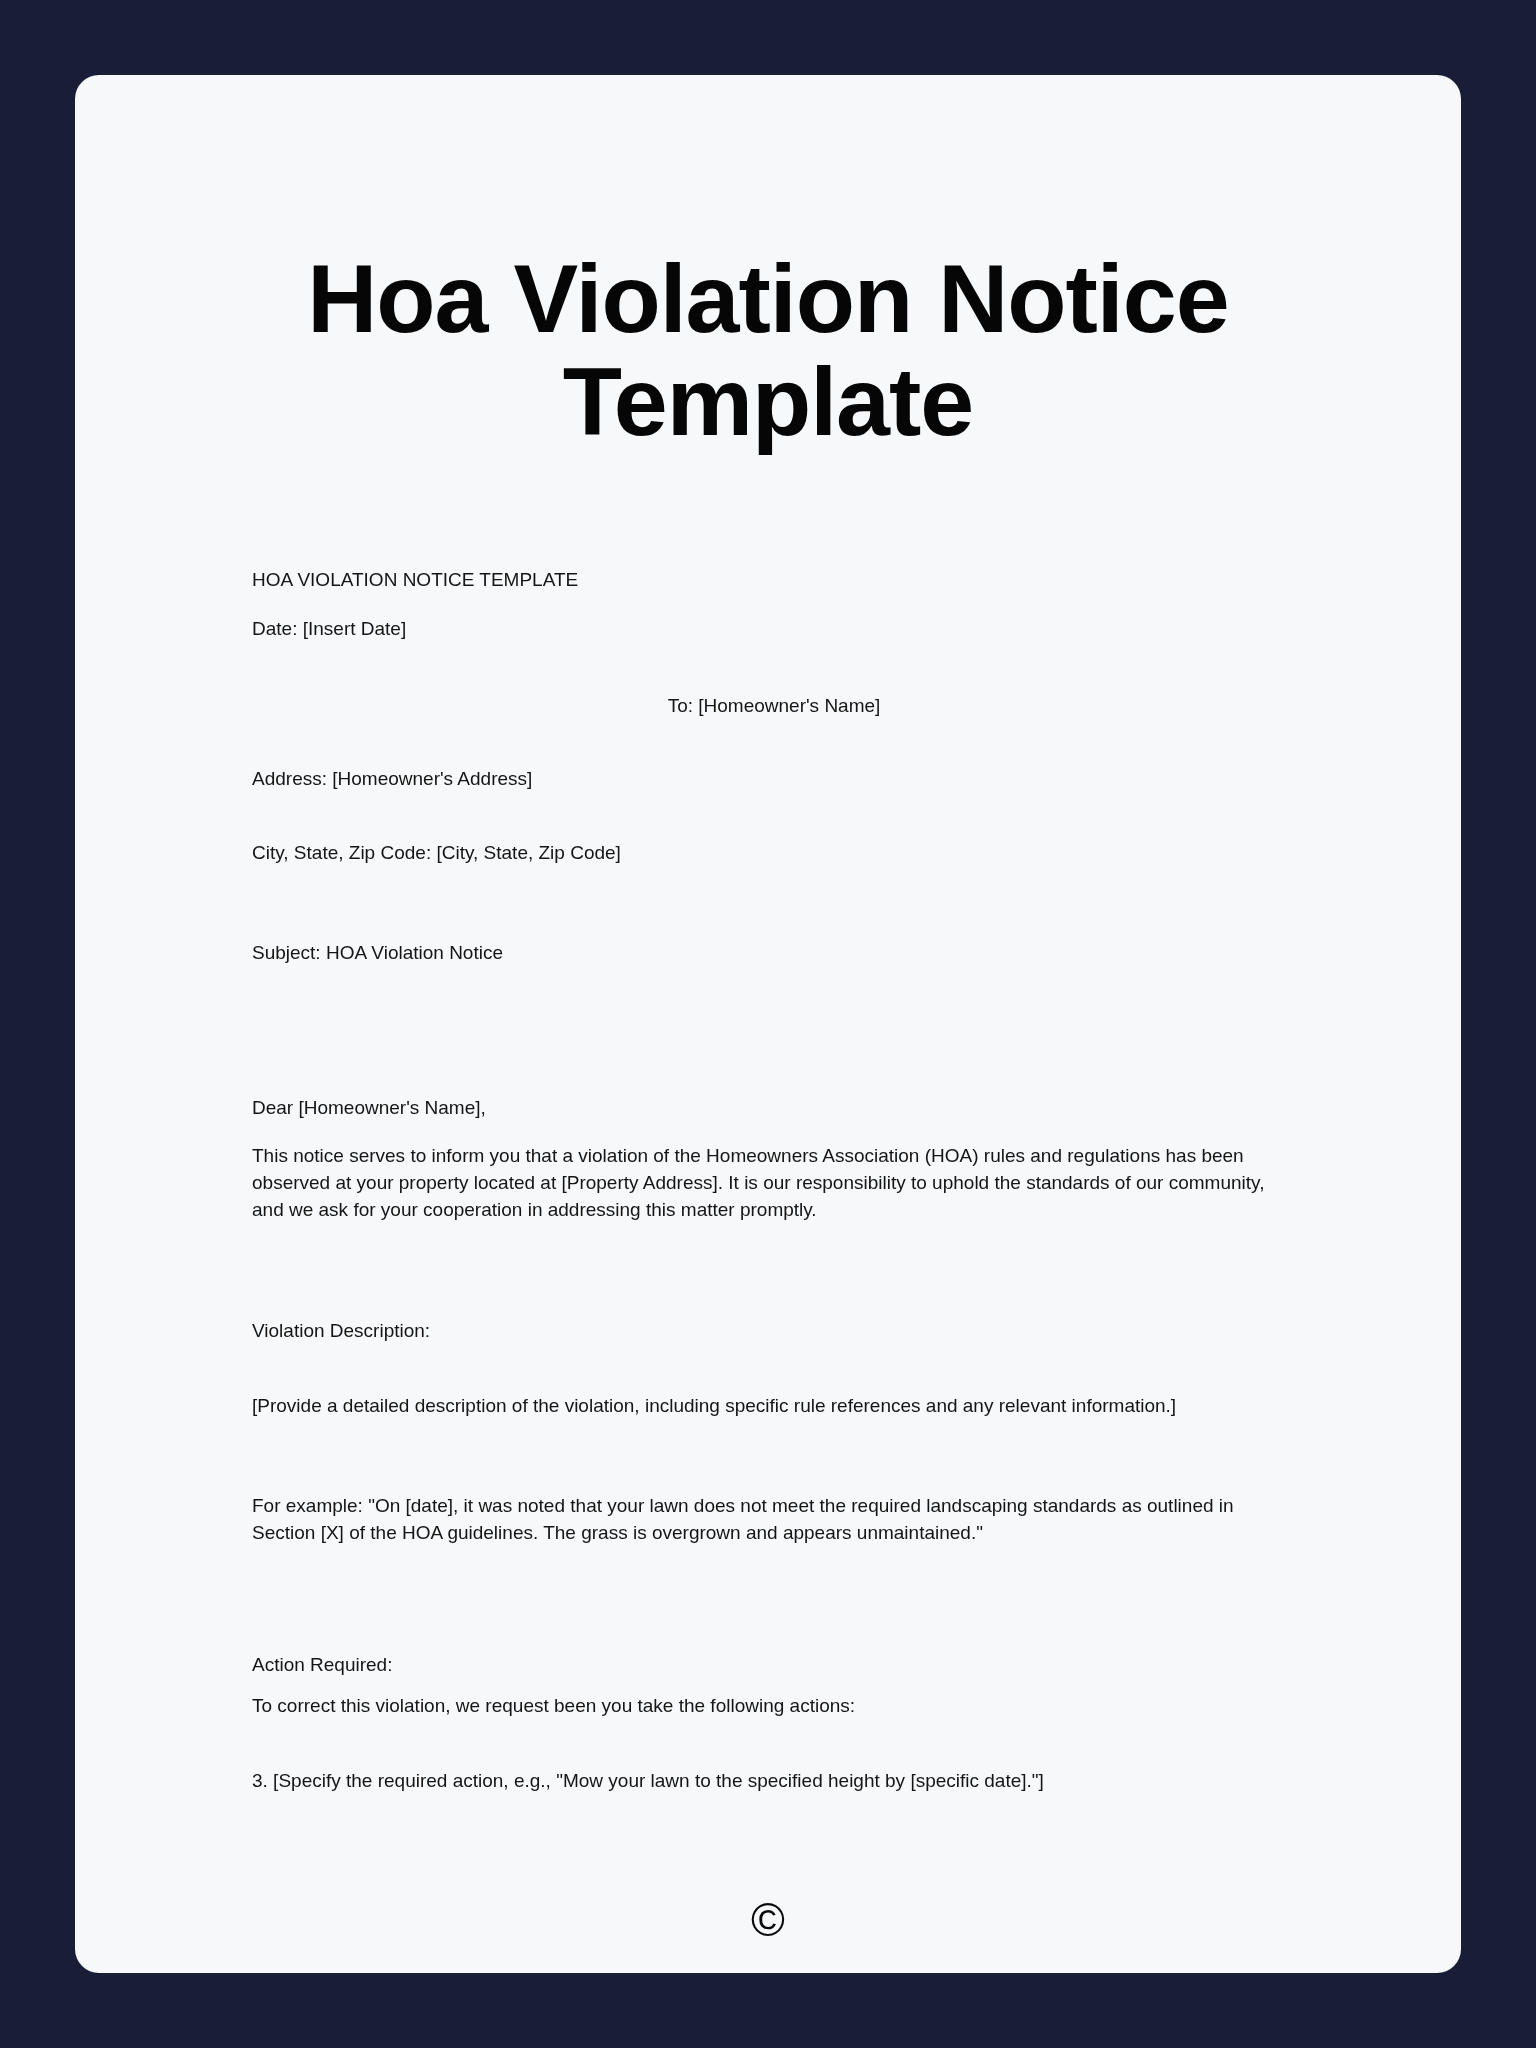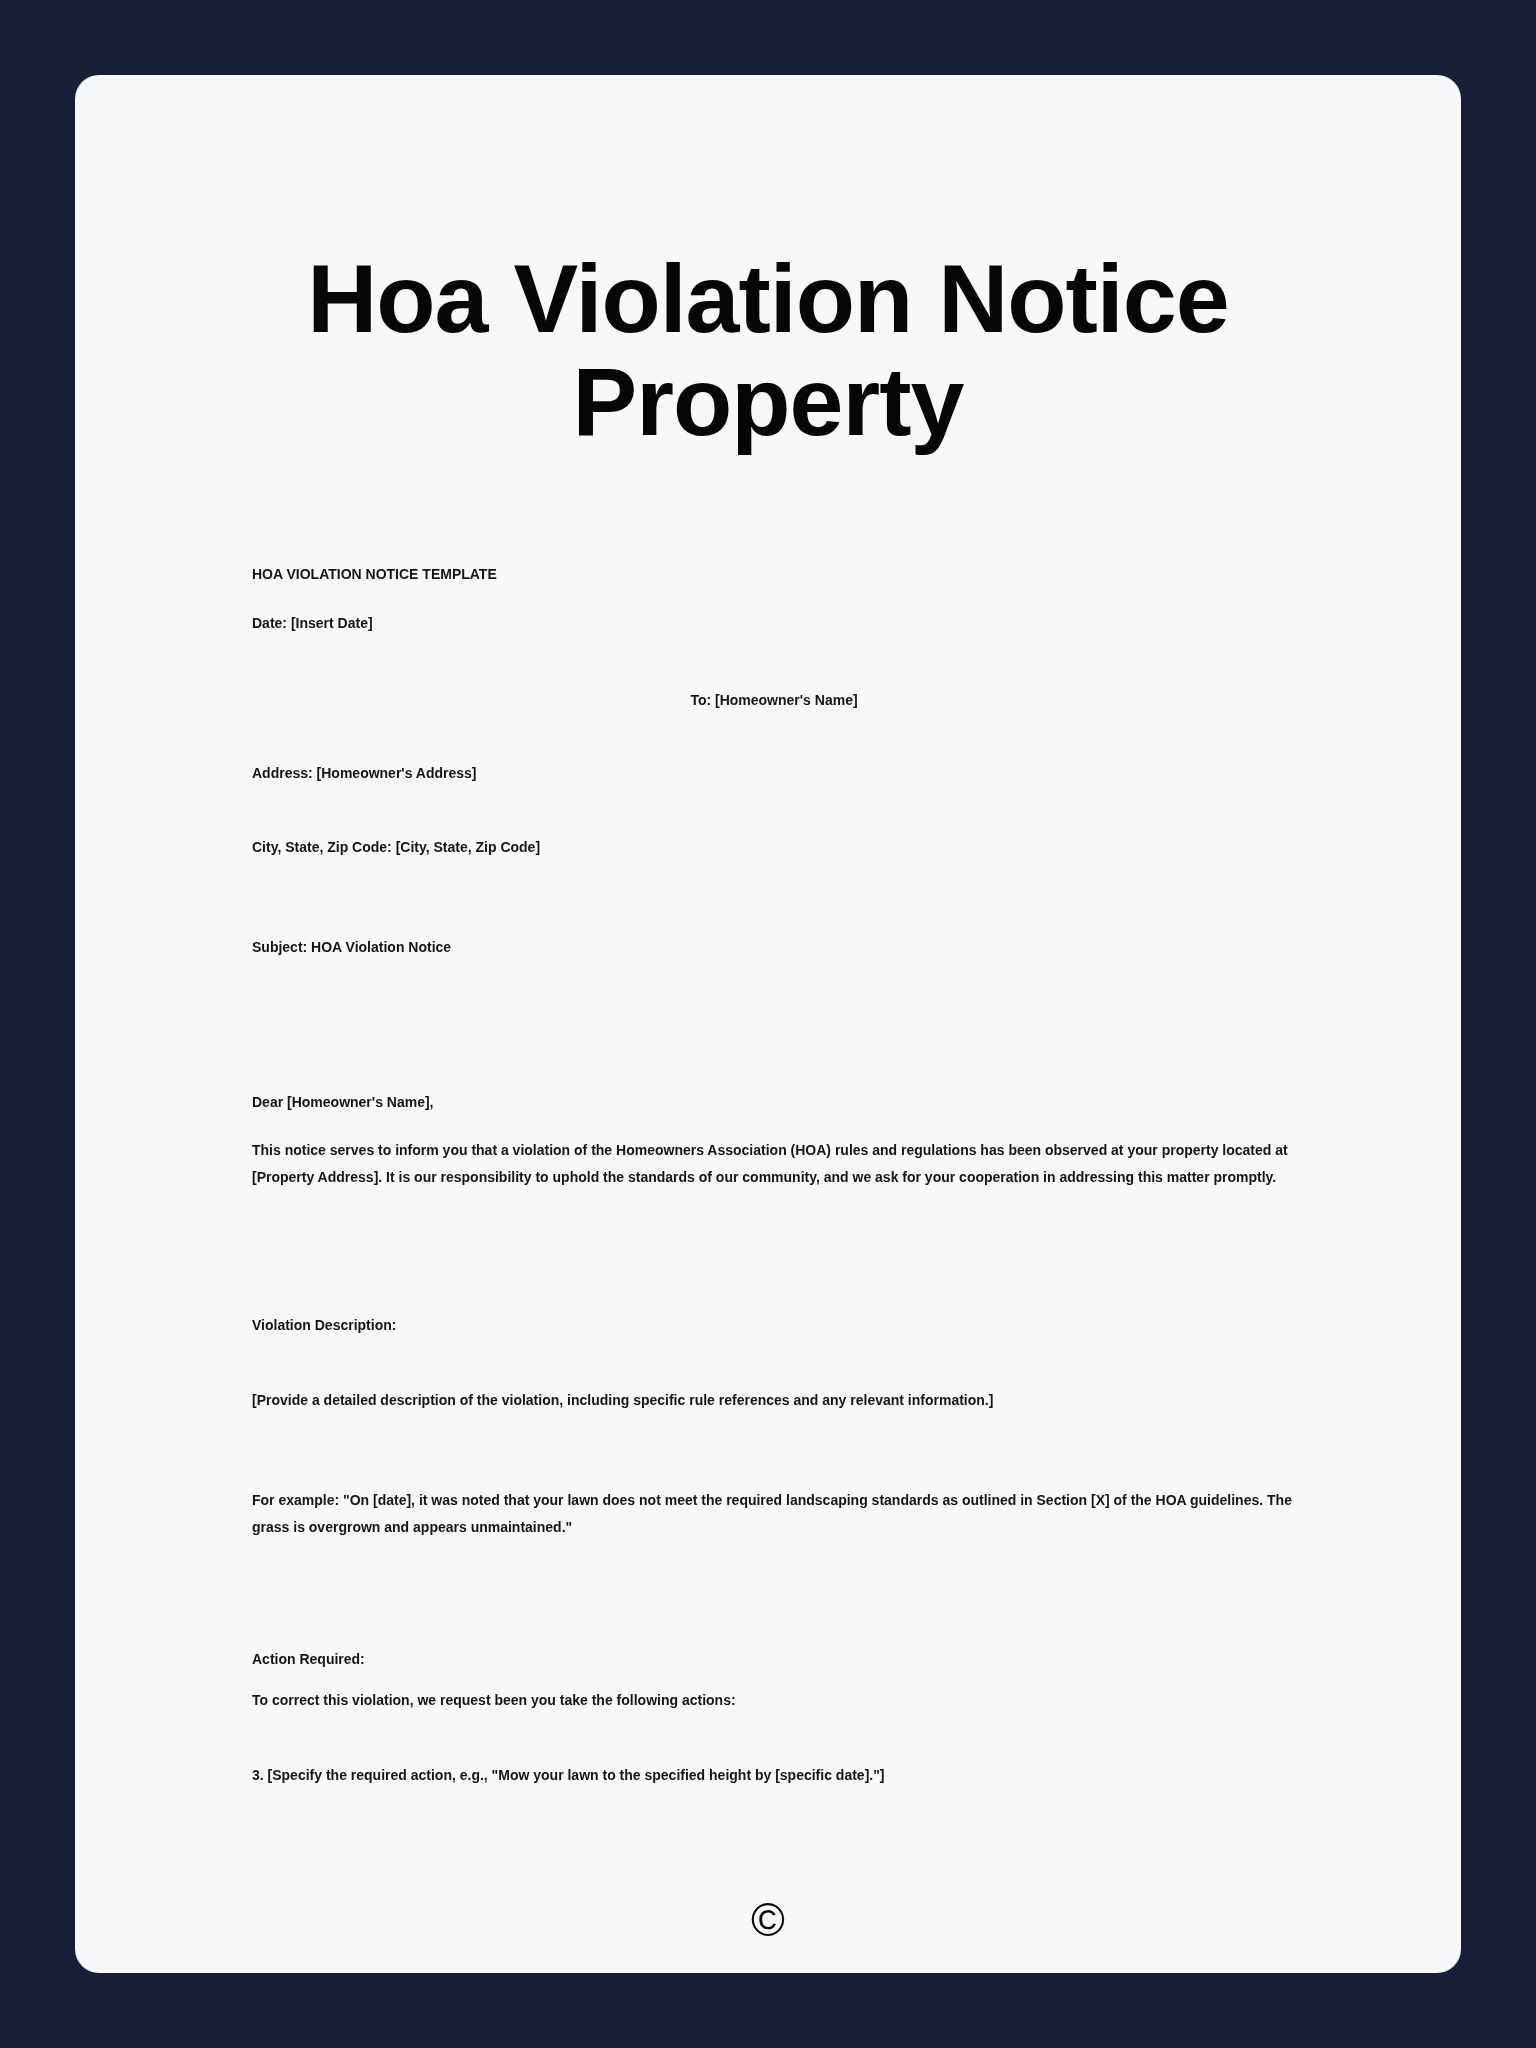--- a/index.html
+++ b/index.html
@@ -36,22 +36,22 @@
     font-weight: 700;
     font-size: 97px;
     line-height: 103px;
     letter-spacing: -1px;
     color: var(--title-color, #060606);
   }
   .tline {
     position: absolute;
     left: 177px;
     width: 1044px;
-    font-weight: 700;
-    font-size: 14px;
+    font-weight: 400;
+    font-size: 19px;
     line-height: 27px;
     color: var(--text-color, #151515);
   }
   .b-heading      { top: 472px; }
   .b-date         { top: 521px; }
   .b-to           { top: 598px; text-align: center; }
   .b-address      { top: 671px; }
   .b-city         { top: 745px; }
   .b-subject      { top: 845px; }
   .b-dear         { top: 1000px; }
@@ -75,21 +75,21 @@
   }
 </style>
 </head>
 <body style="--border-color: #191e37; --page-color: #f7f8fa; --title-color: #060606; --text-color: #151515;">
 
 <div class="frame">
   <div class="page">
 
     <div class="doc-title">
       <div>Hoa Violation Notice</div>
-      <div>Property</div>
+      <div>Template</div>
     </div>
 
     <p class="tline b-heading">HOA VIOLATION NOTICE TEMPLATE</p>
     <p class="tline b-date">Date: [Insert Date]</p>
     <p class="tline b-to">To: [Homeowner's Name]</p>
     <p class="tline b-address">Address: [Homeowner's Address]</p>
     <p class="tline b-city">City, State, Zip Code: [City, State, Zip Code]</p>
     <p class="tline b-subject">Subject: HOA Violation Notice</p>
     <p class="tline b-dear">Dear [Homeowner's Name],</p>
     <p class="tline b-intro">This notice serves to inform you that a violation of the Homeowners Association (HOA) rules and regulations has been observed at your property located at [Property Address]. It is our responsibility to uphold the standards of our community, and we ask for your cooperation in addressing this matter promptly.</p>

